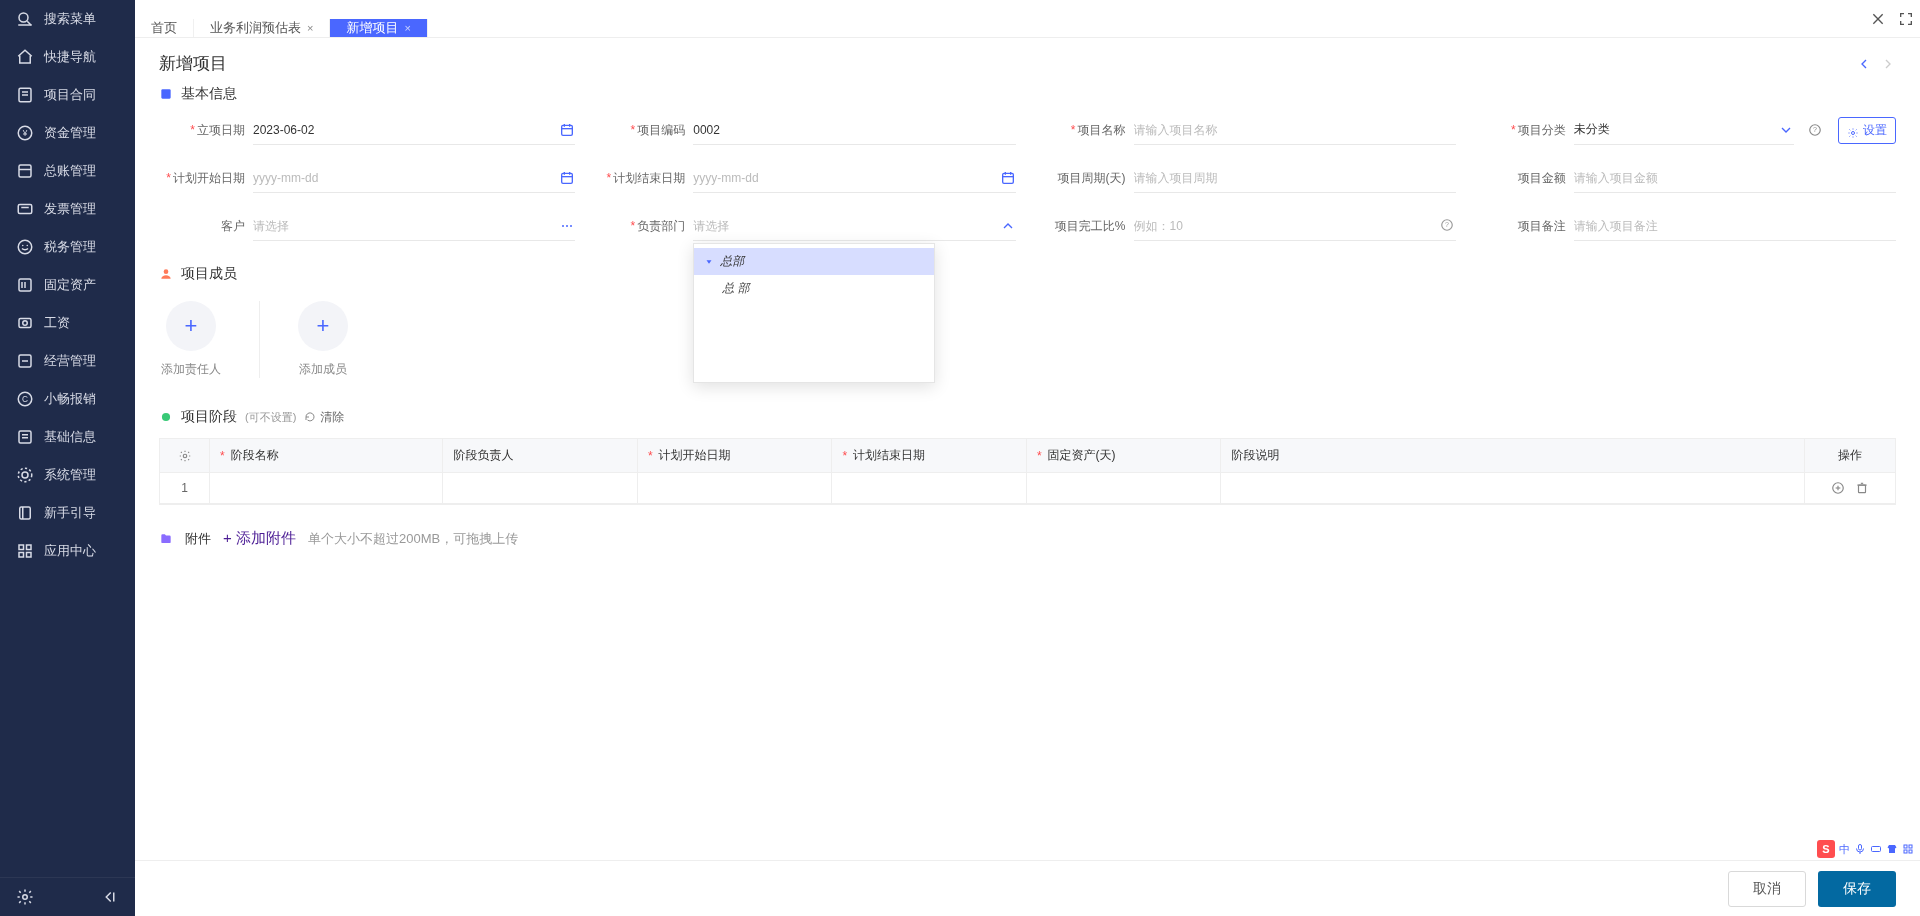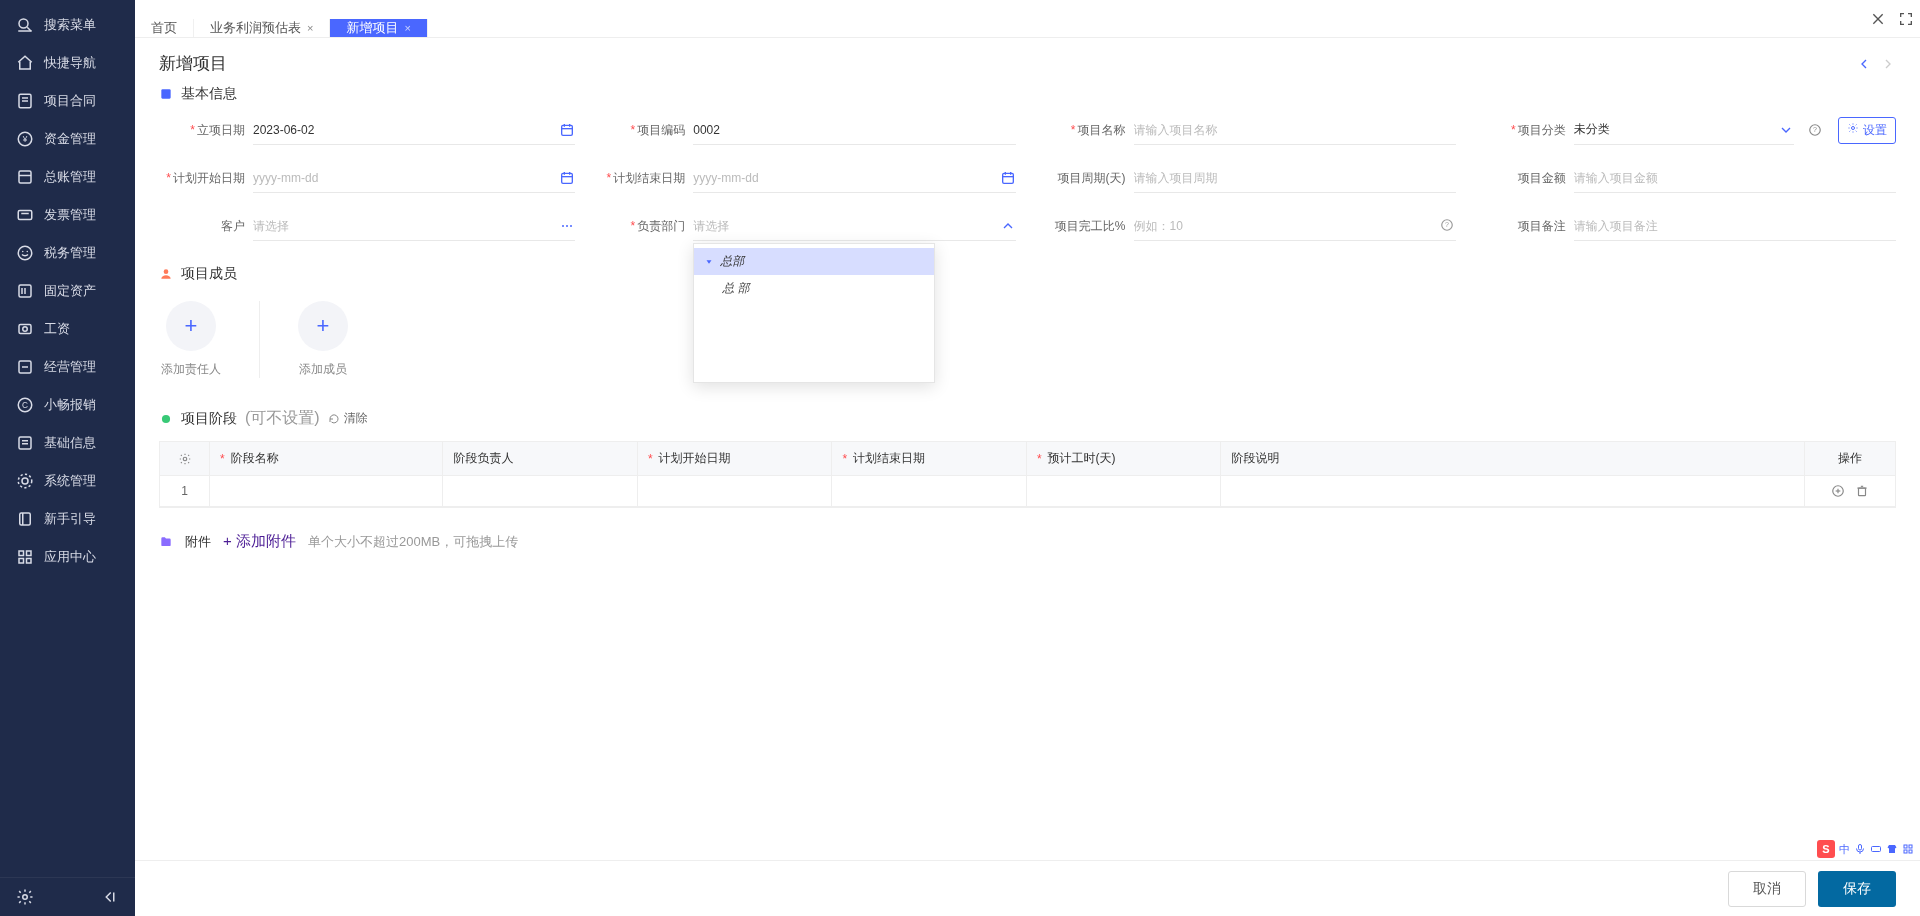--- a/index.html
+++ b/index.html
@@ -2,21 +2,21 @@
 <html><head>
 <meta charset="utf-8">
 <style>
 * { box-sizing: border-box; margin: 0; padding: 0; }
 html, body { height: 100%; width: 100%; font-family: "Microsoft YaHei", -apple-system, sans-serif; font-size: 13px; color: #333; background: #fff; overflow: hidden; }
 
 .app { display: flex; height: 100vh; width: 100vw; }
 
 
 .sidebar { width: 135px; background: #1f2b4a; color: #d8dbe6; display: flex; flex-direction: column; }
-.side-top { flex: 1; padding-top: 6px; }
+.side-top { flex: 1; }
 .side-item { display: flex; align-items: center; gap: 10px; padding: 10px 16px; cursor: pointer; font-size: 13px; }
 .side-item .ico { width: 18px; height: 18px; display: inline-flex; align-items: center; justify-content: center; }
 .side-bottom { display: flex; justify-content: space-between; padding: 10px 16px; border-top: 1px solid rgba(255,255,255,0.06); }
 .side-bottom .ico { width: 18px; height: 18px; cursor: pointer; }
 
 
 .main { flex: 1; display: flex; flex-direction: column; min-width: 0; }
 
 
 .tabbar { height: 38px; display: flex; align-items: flex-end; border-bottom: 1px solid #eee; background: #fff; position: relative; }
@@ -31,35 +31,35 @@
 .page-title { font-size: 17px; font-weight: 500; color: #333; }
 .head-nav { display: flex; gap: 8px; }
 .head-nav .chev { width: 16px; height: 16px; color: #aaa; cursor: pointer; }
 
 
 .content { flex: 1; overflow: auto; padding: 0 24px 20px 24px; background: #fff; display: flex; flex-direction: column; gap: 24px; }
 
 
 .section-head { display: flex; align-items: center; gap: 8px; font-size: 14px; font-weight: 500; margin-bottom: 12px; }
 .sec-ico { width: 14px; height: 14px; }
-.sec-sub { font-size: 16px; color: #999; font-weight: 400; }
+.sec-sub { font-size: 11px; color: #999; font-weight: 400; }
 .sec-clear { font-size: 12px; color: #666; display: inline-flex; align-items: center; gap: 4px; cursor: pointer; }
 
 
 .form-grid { display: grid; grid-template-columns: repeat(4, 1fr); gap: 18px 24px; position: relative; }
 .field { display: flex; align-items: center; gap: 8px; }
 .label { width: 86px; text-align: right; font-size: 12px; color: #666; flex-shrink: 0; display: inline-flex; justify-content: flex-end; align-items: center; gap: 2px; }
 .req { color: #ff4d4f; font-size: 12px; }
 .control { flex: 1; position: relative; display: flex; align-items: center; border-bottom: 1px solid #e8e8e8; height: 30px; }
 .control input { border: none; outline: none; width: 100%; font-size: 12px; color: #333; background: transparent; }
 .control input::placeholder { color: #bbb; }
 .suffix-ico { width: 16px; height: 16px; color: #4a67ff; flex-shrink: 0; cursor: pointer; }
 .suffix-ico.gray { color: #999; }
 .help-ico { width: 14px; height: 14px; color: #888; margin-left: 6px; cursor: pointer; }
-.settings-btn { display: inline-flex; align-items: flex-start; gap: 4px; border: 1px solid #4a67ff; color: #4a67ff; font-size: 12px; padding: 4px 8px; border-radius: 3px; cursor: pointer; margin-left: 8px; }
+.settings-btn { display: inline-flex; align-items: flex-end; gap: 4px; border: 1px solid #4a67ff; color: #4a67ff; font-size: 12px; padding: 4px 8px; border-radius: 3px; cursor: pointer; margin-left: 8px; }
 
 
 .dropdown { position: absolute; left: 0; top: 32px; width: 242px; background: #fff; border: 1px solid #e5e5e5; box-shadow: 0 4px 16px rgba(0,0,0,.12); z-index: 50; padding: 4px 0; min-height: 140px; font-style: italic; }
 .dropdown .dd-item { display: flex; align-items: center; padding: 5px 10px; font-size: 12px; cursor: pointer; gap: 6px; }
 .dropdown .dd-item.sel { background: #d7ddff; }
 .dropdown .dd-child { padding-left: 28px; color: #444; }
 .dd-caret { width: 10px; height: 10px; color: #4a67ff; }
 
 
 .members { display: flex; gap: 34px; padding: 6px 2px; }
@@ -565,21 +565,21 @@
             <div class="th">
                 <span class="req">*</span>
                 <span>计划开始日期</span>
               </div>
             <div class="th">
                 <span class="req">*</span>
                 <span>计划结束日期</span>
               </div>
             <div class="th">
                 <span class="req">*</span>
-                <span>预计工时(天)</span>
+                <span>固定资产(天)</span>
               </div>
             <div class="th">
                 <span>阶段说明</span>
               </div>
             <div class="th">
                 <span>操作</span>
               </div>
           </div>
           <div class="trow">
             <div class="td idx">1</div>

